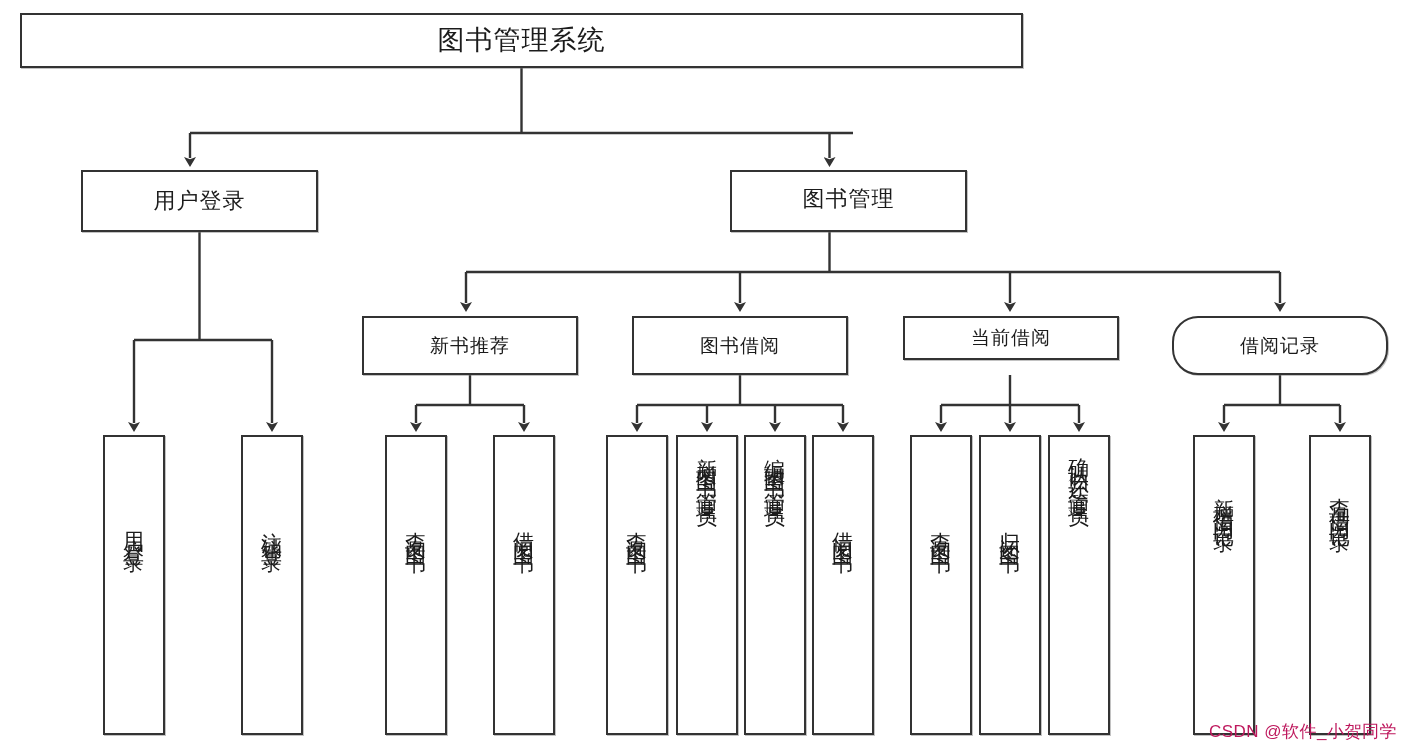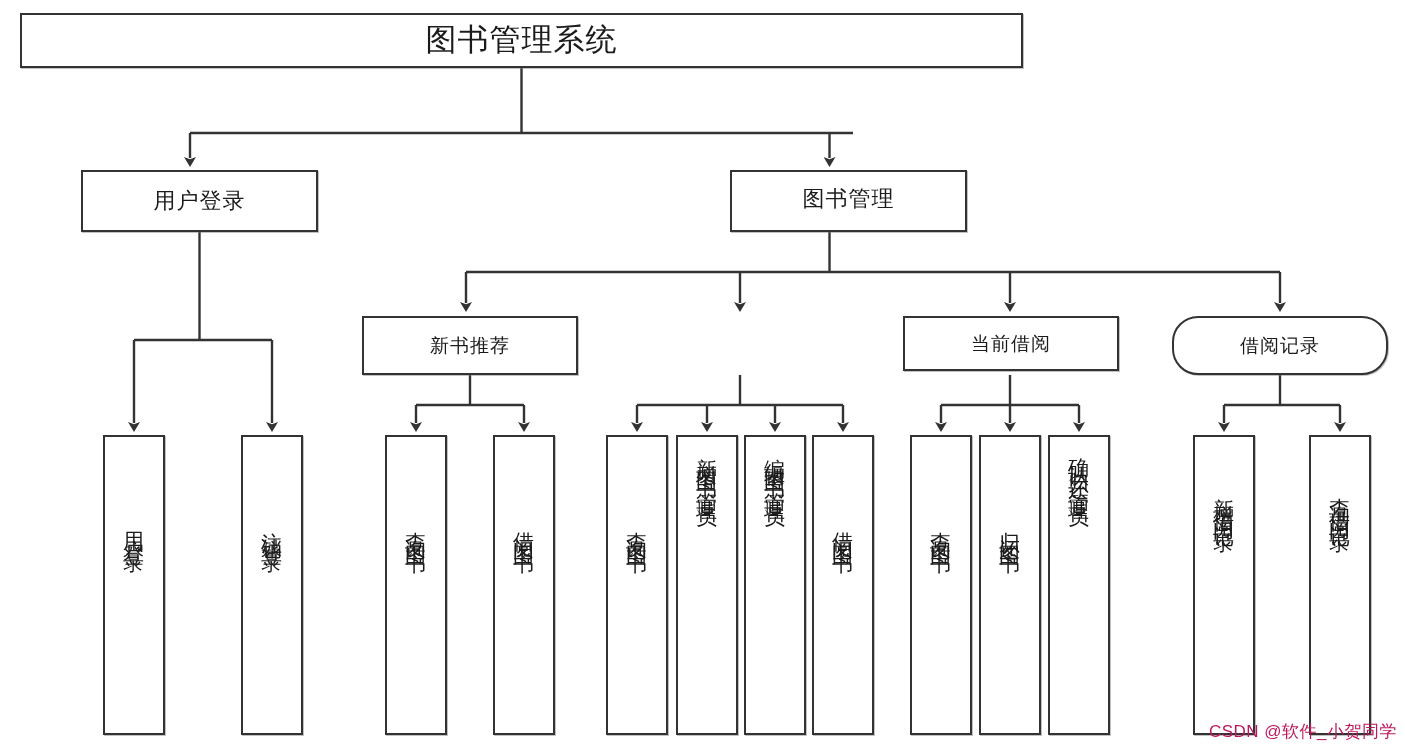--- a/index.html
+++ b/index.html
@@ -19,21 +19,21 @@
     box-shadow:1px 1px 0 rgba(120,120,120,.45);
   }
   .node .lbl{
     font-size:22px;
     letter-spacing:1px;
     line-height:1.12;
     color:#1b1b1b;
     white-space:nowrap;
     text-align:center;
   }
-  .node.root .lbl{font-size:31px;}
+  .node.root .lbl{font-size:27px;}
   .node.lvl2 .lbl{font-size:22px;}
   .node.lvl3 .lbl{font-size:19px;}
 
   
   .leaf{
     align-items:flex-start;
     justify-content:center;
     padding-top:4px;
   }
   .leaf .lbl{
@@ -121,21 +121,24 @@
   <div class="node lvl2" style="left:81px;top:170px;width:237px;height:62px;">
     <span class="lbl">用户登录</span>
   </div>
   <div class="node lvl2" style="left:730px;top:170px;width:237px;height:62px;font-family:Liberation Mono, monospace;">
     <span class="lbl">图书管理</span>
   </div>
 
   <div class="node lvl3" style="left:362px;top:316px;width:216px;height:59px;">
     <span class="lbl">新书推荐</span>
   </div>
-  <div class="node lvl3" style="left:903px;top:316px;width:216px;height:55px;">
+  <div class="node lvl3" style="left:632px;top:316px;width:216px;height:59px;">
+    <span class="lbl">图书借阅</span>
+  </div>
+  <div class="node lvl3" style="left:903px;top:316px;width:216px;height:44px;">
     <span class="lbl">当前借阅</span>
   </div>
   <div class="node lvl3" style="left:1172px;top:316px;width:216px;height:59px;border-radius:26px;">
     <span class="lbl">借阅记录</span>
   </div>
 
   <div class="node leaf mid" style="left:103px;top:435px;width:62px;height:300px;">
     <span class="lbl">用户登录</span>
   </div>
   <div class="node leaf mid" style="left:241px;top:435px;width:62px;height:300px;">

